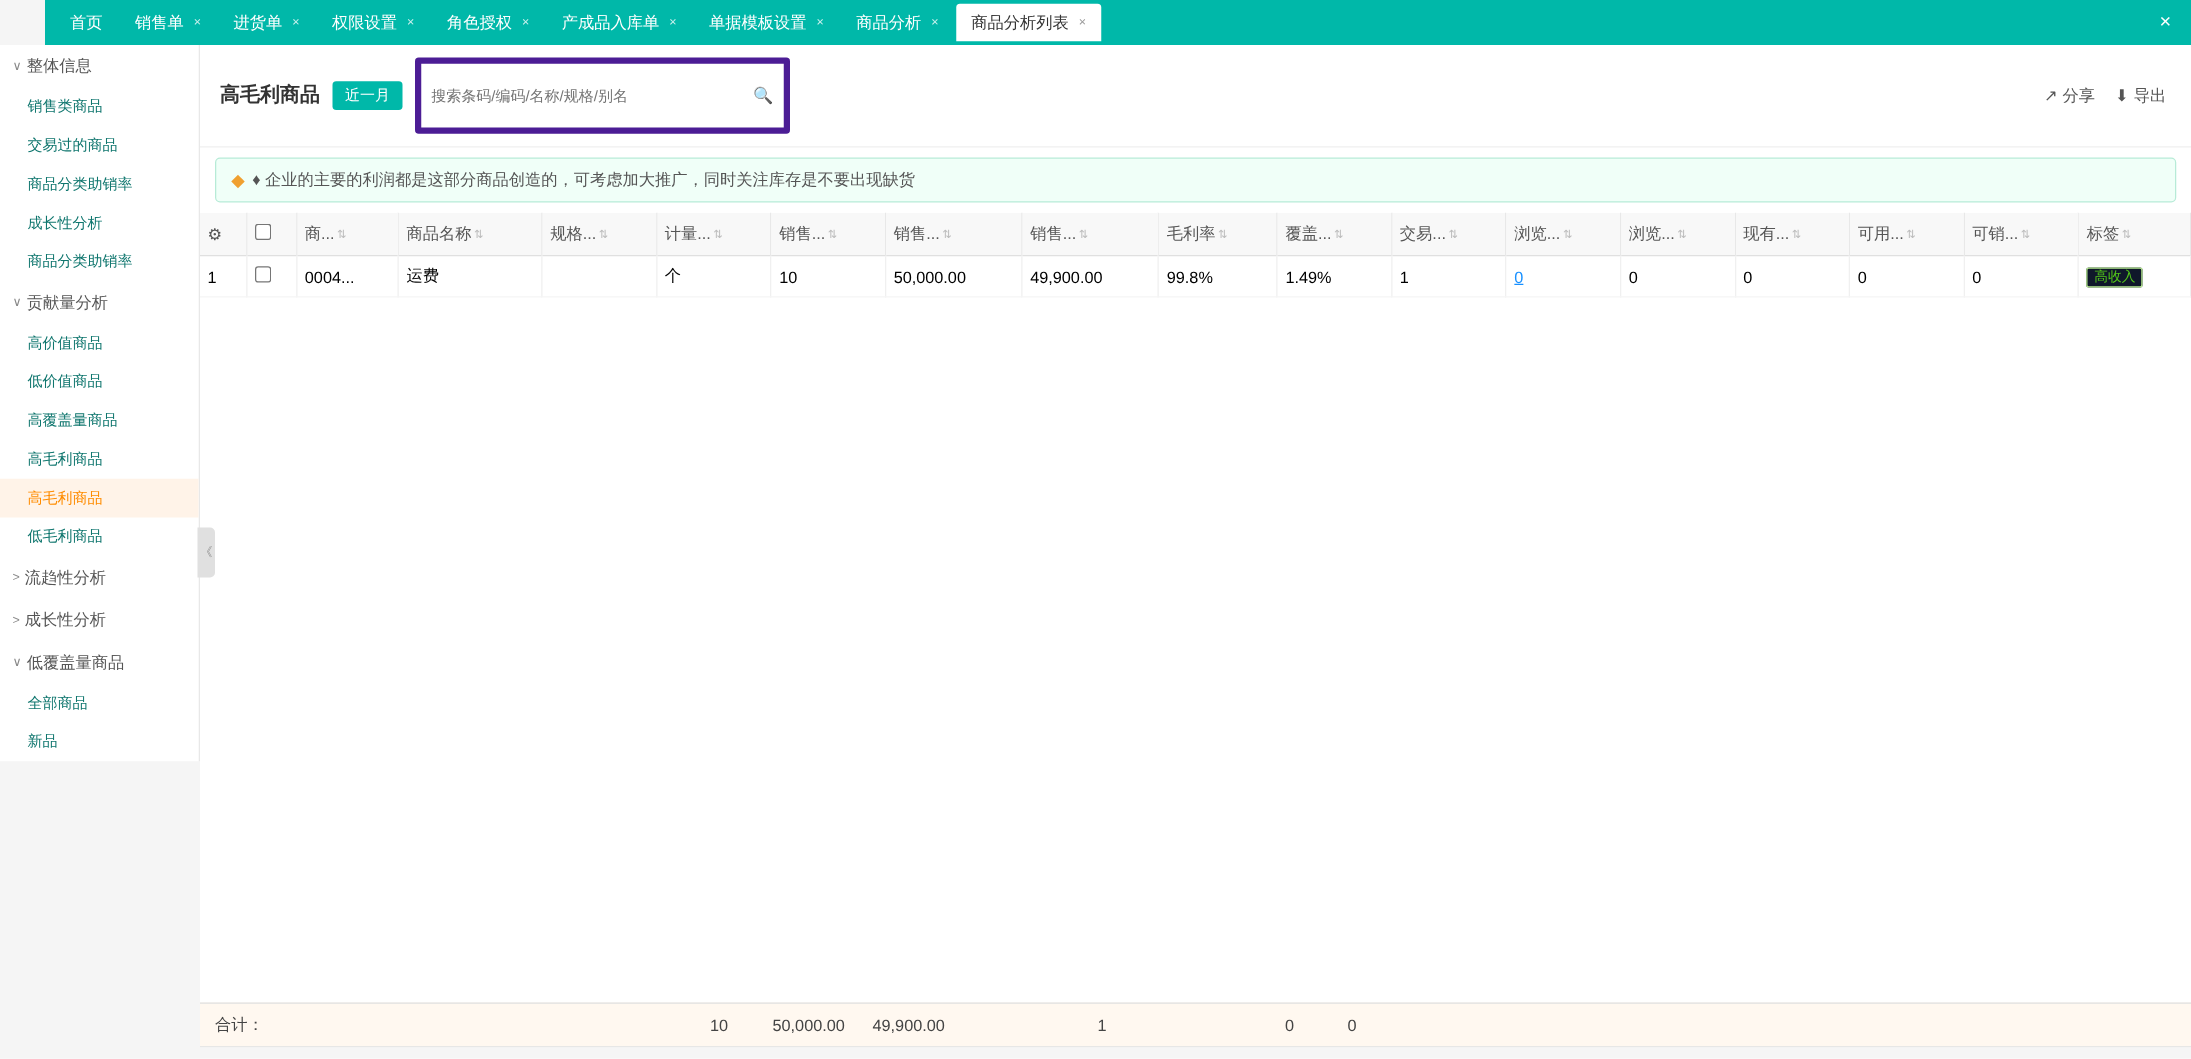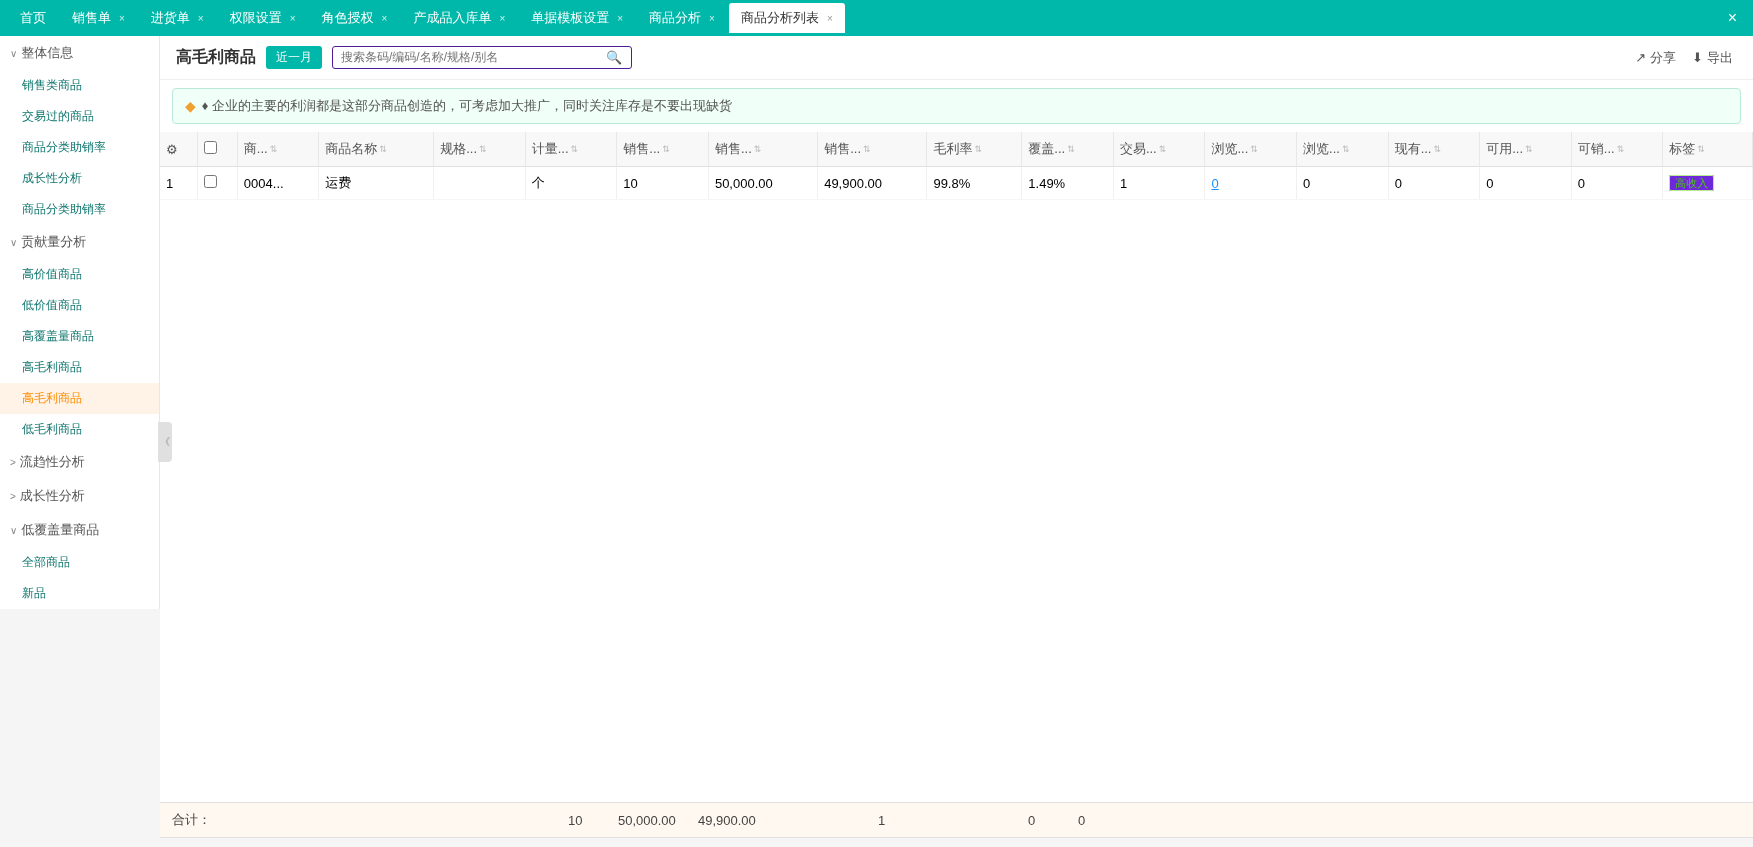--- a/index.html
+++ b/index.html
@@ -7,20 +7,21 @@
 
     
     .top-nav {
       background: #00b8a9;
       display: flex;
       align-items: center;
       height: 36px;
       padding: 4px 8px;
       gap: 2px;
       color: white;
+      margin-left: 36px;
     }
     .top-nav .nav-item {
       padding: 6px 12px;
       cursor: pointer;
       white-space: nowrap;
       border-radius: 3px 3px 0 0;
       display: flex;
       align-items: center;
       gap: 4px;
       color: white;
@@ -115,24 +116,24 @@
       background: #00b8a9;
       color: white;
       border: none;
       padding: 3px 10px;
       border-radius: 3px;
       cursor: pointer;
       font-size: 12px;
     }
     .search-box {
       display: flex;
-      align-items: flex-start;
-      border: 1px solid #4c1d95;
+      align-items: flex-end;
+      border: 5px solid #4c1d95;
       border-radius: 3px;
-      padding: 3px 8px;
+      padding: 18px 8px;
       gap: 4px;
       flex: 1;
       max-width: 300px;
     }
     .search-box input {
       border: none;
       outline: none;
       font-size: 12px;
       color: #bbb;
       width: 100%;
@@ -206,21 +207,21 @@
       border-right: 1px solid #f0f0f0;
       border-bottom: 1px solid #f5f5f5;
       white-space: nowrap;
     }
     .tag-high-income {
       color: #52c41a;
       font-size: 11px;
       border: 1px solid #b7eb8f;
       padding: 1px 5px;
       border-radius: 2px;
-      background: #6d28d9;
+      background: #0f172a;
     }
     .link-val { color: #1890ff; text-decoration: underline; cursor: pointer; }
 
     
     .footer-total {
       background: #fff8f0;
       border-top: 1px solid #e0e0e0;
       display: flex;
       align-items: center;
       padding: 8px 12px;

